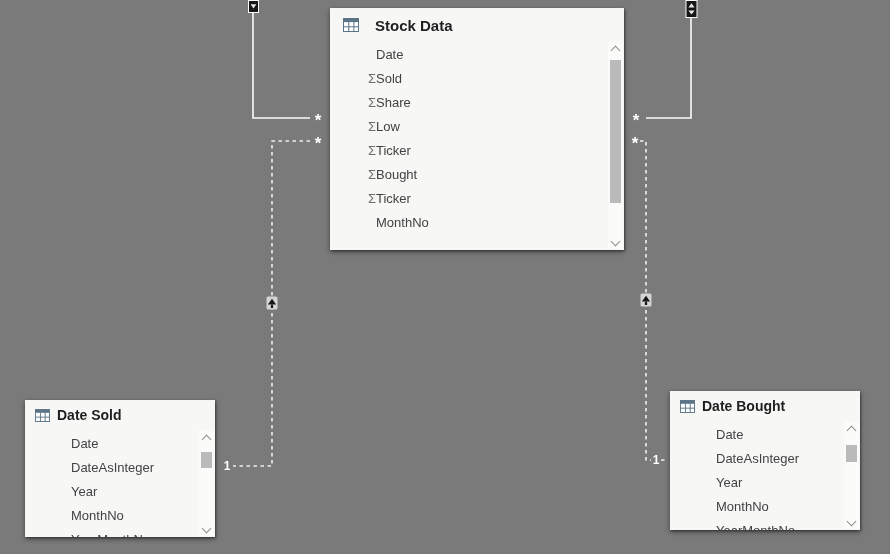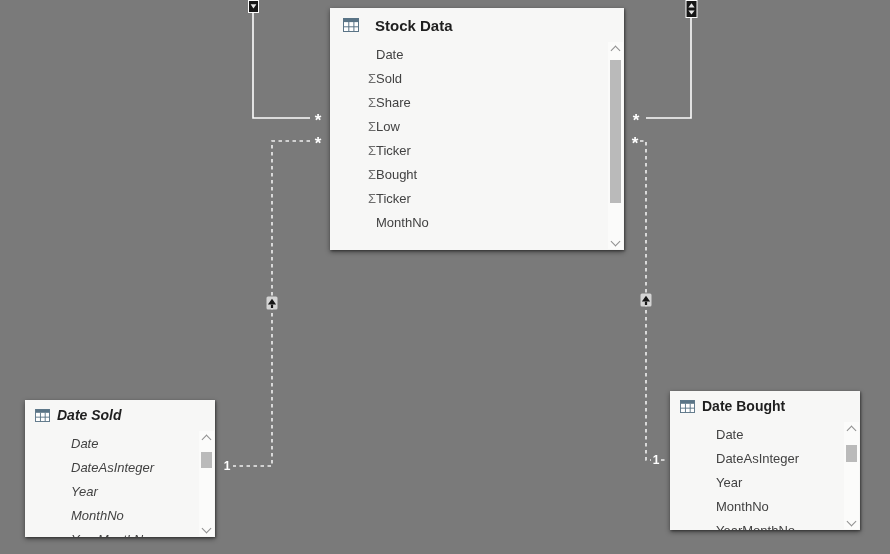--- a/index.html
+++ b/index.html
@@ -9,21 +9,21 @@
   
   .card{position:absolute;background:#f7f7f6;overflow:hidden;
         box-shadow:0 2px 5px rgba(0,0,0,.45),1px 1px 2px rgba(0,0,0,.35);}
   .card-header{display:flex;align-items:center;box-sizing:border-box;}
   .tbl-icon{flex:0 0 auto;display:block;}
   .card-title{font-weight:700;color:#1f1f1f;white-space:nowrap;}
 
   #tbl-stock{left:330px;top:8px;width:294px;height:242px;}
   #tbl-stock .card-header{height:34px;padding-left:13px;}
   #tbl-stock .card-title{font-size:15px;margin-left:16px;}
-  #tbl-sold{left:25px;top:400px;width:190px;height:137px;font-style:italic;}
+  #tbl-sold{left:25px;top:400px;width:190px;height:137px;}
   #tbl-bought{left:670px;top:391px;width:190px;height:139px;}
   .small-card .card-header{height:30px;padding-left:10px;}
   .small-card .card-title{font-size:14px;margin-left:7px;}
 
   .rows{position:absolute;left:0;right:16px;}
   #tbl-stock .rows{top:34px;}
   .small-card .rows{top:31px;}
   .row{height:24px;display:flex;align-items:center;padding-left:26px;text-align:right;}
   .ficon{width:20px;flex:0 0 auto;font-size:13px;color:#6d6d6d;line-height:1;}
   .flabel{font-size:13px;color:#424242;white-space:nowrap;}

